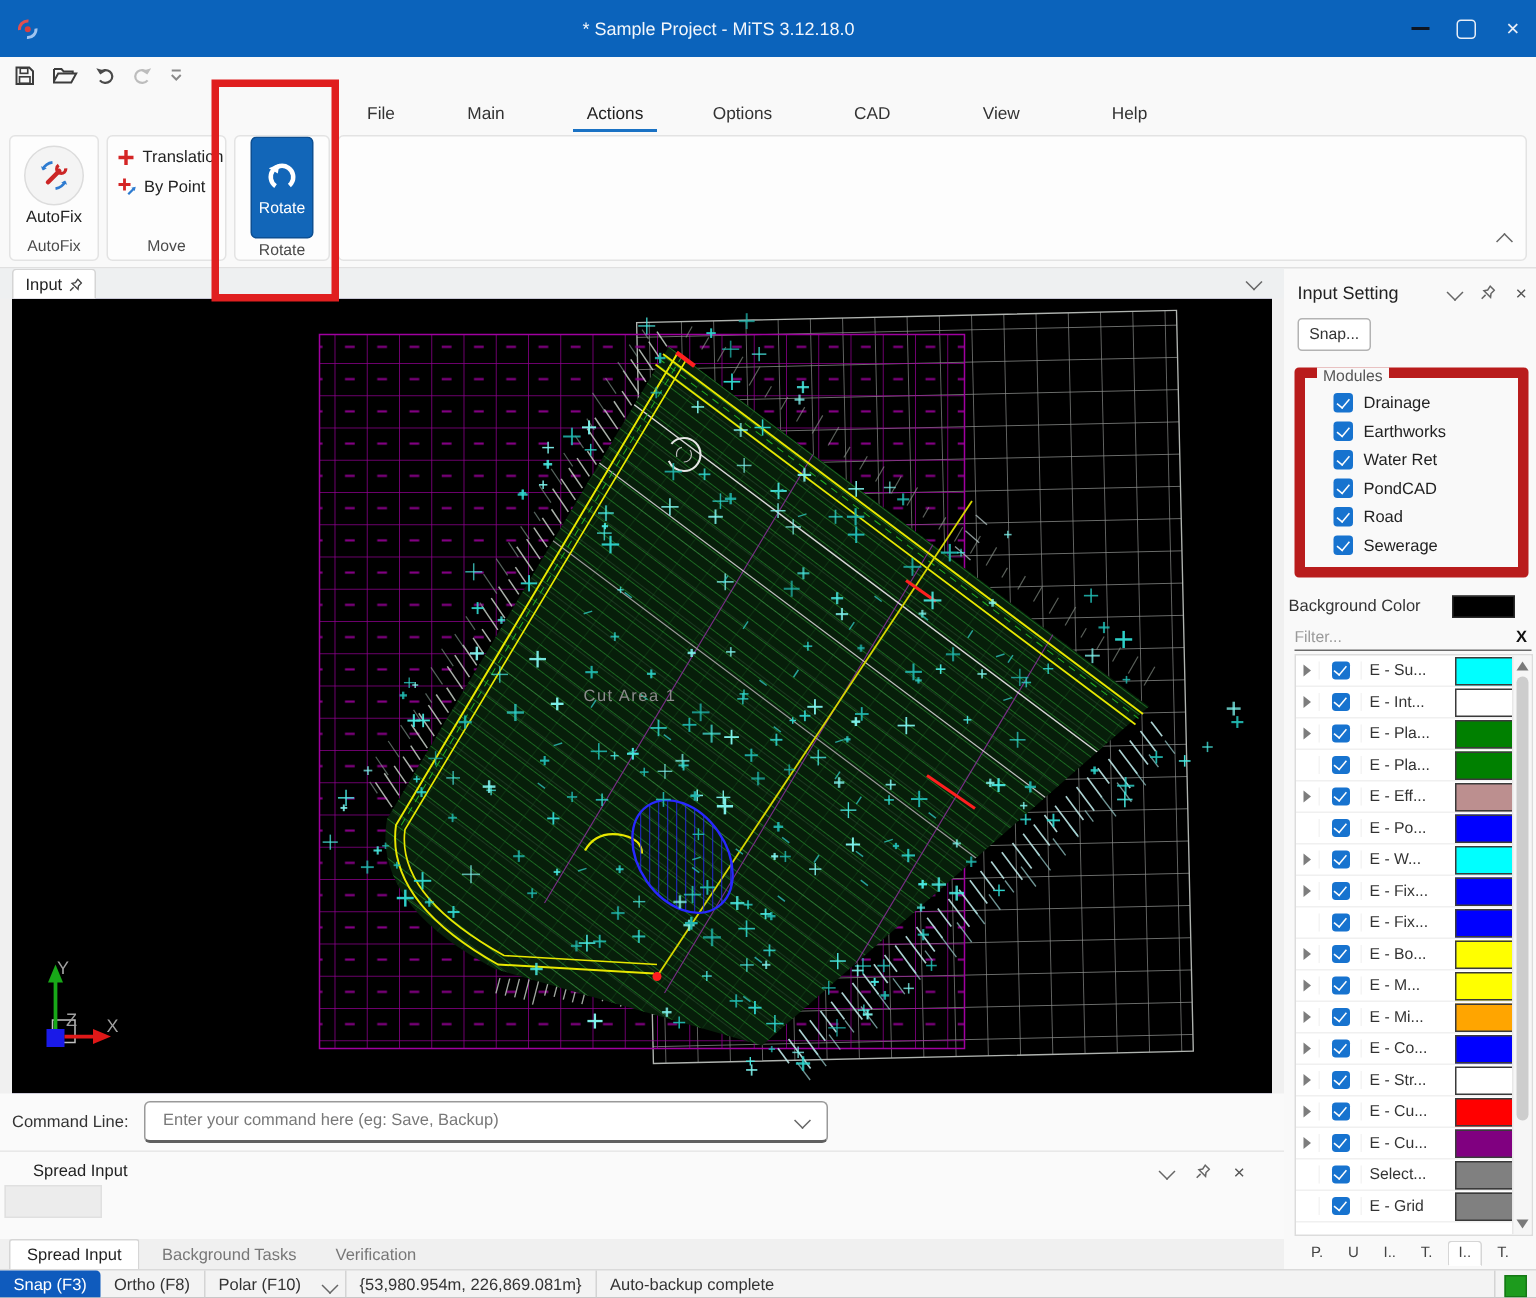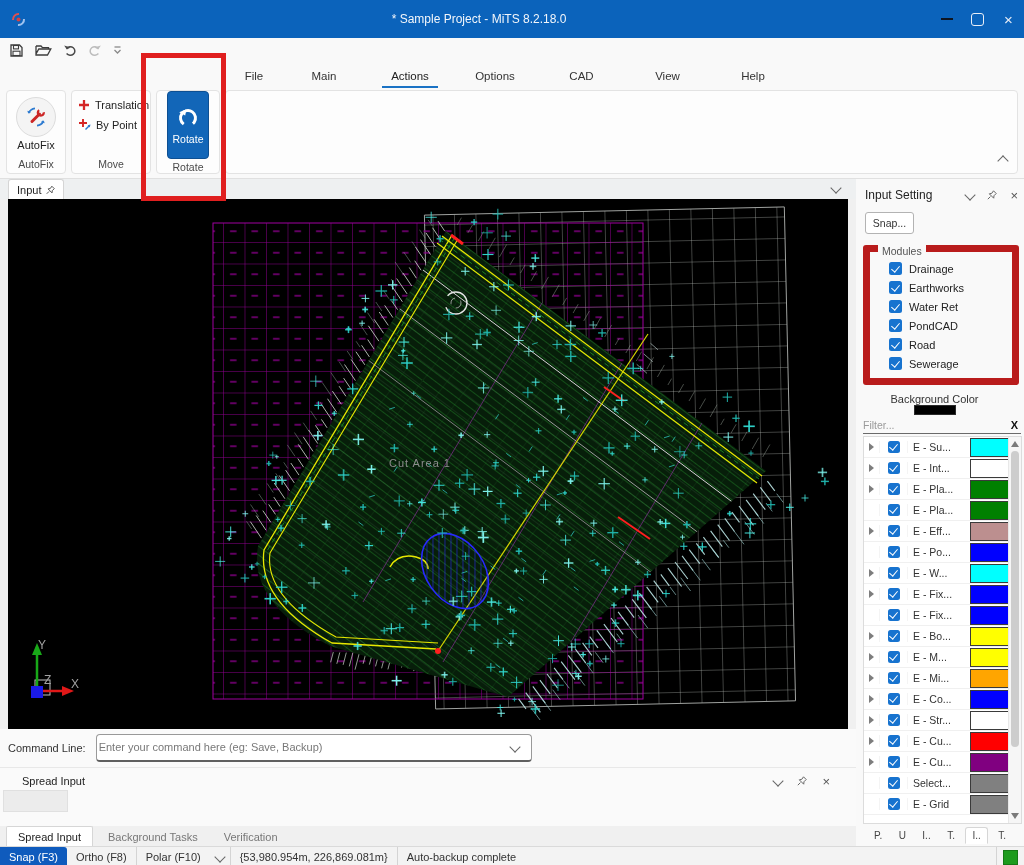--- a/index.html
+++ b/index.html
@@ -51,21 +51,21 @@
   .mainrow{display:flex;height:667px;}
   .left-col{width:856px;display:flex;flex-direction:column;background:#f0f0f0;}
   .doctab-row{height:20px;display:flex;align-items:flex-end;position:relative;background:#eef0f1;}
   .doctab{margin-left:8px;height:19px;padding:0 8px;background:#fff;border:1px solid #d5d5d5;border-bottom:none;
           border-radius:3px 3px 0 0;display:flex;align-items:center;gap:5px;font-size:11px;color:#222;cursor:default;}
   .doc-chev{position:absolute;right:16px;top:5px;}
   .canvas{height:530px;width:840px;margin-left:8px;background:#c4b5fd;}
   .cmdrow{height:38px;display:flex;align-items:center;gap:10px;padding-left:8px;background:#fafafa;}
   .cmd-label{font-size:11px;color:#333;}
   .cmd-input{width:430px;height:25px;border:1px solid #999;border-bottom:2px solid #5f5f5f;border-radius:4px;background:#fff;
-             display:flex;align-items:center;padding:0 2px;font-size:11px;color:#787878;position:relative;cursor:text;text-align:center;}
+             display:flex;align-items:center;padding:0 12px;font-size:11px;color:#787878;position:relative;cursor:text;text-align:center;}
   .cmd-input .chev-down{position:absolute;right:12px;top:8px;}
   .spread-panel{height:59px;background:#fafafa;border-top:1px solid #e8e8e8;position:relative;}
   .sp-title{position:absolute;left:22px;top:7px;font-size:11px;color:#222;}
   .sp-icons{position:absolute;right:26px;top:7px;display:flex;gap:15px;align-items:center;}
   .sp-box{position:absolute;left:3px;top:22px;width:63px;height:20px;background:#ececec;border:1px solid #e0e0e0;}
   .bottom-tabs{height:20px;display:flex;align-items:flex-end;background:#f0f0f0;padding-left:6px;gap:4px;}
   .btab{height:19px;padding:0 11px;font-size:11px;color:#777;display:flex;align-items:center;cursor:default;}
   .btab.active{background:#fff;border:1px solid #d6d6d6;border-bottom:none;border-radius:2px 2px 0 0;color:#222;}
   
   .right-panel{flex:1;background:#f9f9f9;display:flex;flex-direction:column;}
@@ -73,21 +73,21 @@
   .rp-title{font-size:12px;color:#222;flex:1;}
   .rp-icons{display:flex;gap:13px;align-items:center;}
   .snap-btn{width:47px;height:20px;background:#fff;border:1px solid #b3b3b3;border-radius:3px;font-size:10.5px;color:#333;
             margin:5px 0 5px 9px;display:flex;align-items:center;justify-content:center;cursor:default;}
   .modules-box{margin:6px 5px 8px 7px;border:7px solid #b91c1c;border-radius:3px;position:relative;padding:7px 0 5px 0;}
   .modules-legend{position:absolute;top:-7px;left:8px;background:#f9f9f9;padding:0 4px;font-size:10.5px;color:#555;}
   .module-row{display:flex;align-items:center;gap:7px;height:19px;padding-left:19px;cursor:default;}
   .cbx{width:13px;height:13px;background:#1773cf;border-radius:2.5px;display:flex;align-items:center;justify-content:center;flex:0 0 auto;}
   .tick{width:4px;height:7px;border-right:1.6px solid #fff;border-bottom:1.6px solid #fff;transform:rotate(40deg);margin-top:-2px;}
   .mod-label{font-size:11px;color:#222;}
-  .bgcolor-row{display:flex;align-items:center;height:22px;padding:0 14px 0 3px;flex-direction:column;}
+  .bgcolor-row{display:flex;align-items:center;height:22px;padding:0 14px 0 3px;}
   .bgcolor-row .lbl{flex:1;font-size:11px;color:#333;}
   .bg-swatch{width:40px;height:13px;border:1px solid #2a2a2a;}
   .selectall-row{display:flex;align-items:center;gap:7px;height:22px;padding-left:9px;cursor:default;}
   .cbx-ind{width:12px;height:12px;border:1px solid #8a8a8a;border-radius:2px;background:#fff;display:flex;align-items:center;justify-content:center;}
   .cbx-ind i{width:7px;height:1.6px;background:#333;display:block;}
   .selectall-row span{font-size:11px;color:#222;}
   .filter-row{display:flex;align-items:center;height:16px;border-bottom:1px solid #6a6a6a;margin:2px 3px 0 7px;cursor:text;}
   .filter-text{flex:1;font-size:10.5px;color:#9a9a9a;}
   .filter-x{font-size:11px;color:#111;font-weight:bold;padding-right:3px;}
   .layers-wrap{position:relative;flex:1;border:1px solid #dcdcdc;background:#fff;margin:2px 2px 0 7px;overflow:hidden;}
@@ -122,21 +122,21 @@
 <body>
 
 <div class="app">
 
   <div class="titlebar">
     <svg class="app-logo" width="17" height="17" viewBox="0 0 17 17">
       <path d="M3 9 A5.5 5.5 0 0 1 9 3" fill="none" stroke="#e05050" stroke-width="2"></path>
       <path d="M14 8 A5.5 5.5 0 0 1 8 14" fill="none" stroke="#9fc3ef" stroke-width="2"></path>
       <circle cx="8.5" cy="8.5" r="2" fill="#d84040"></circle>
     </svg>
-    <div class="title">* Sample Project - MiTS 8.2.18.0</div>
+    <div class="title">* Sample Project - MiTS 3.12.18.0</div>
     <div class="win-controls">
       <div class="win-btn">
           <span class="min-glyph"></span>
         </div>
       <div class="win-btn">
           <span class="max-glyph"></span>
         </div>
       <div class="win-btn">
           <span class="close-glyph">×</span>
         </div>

